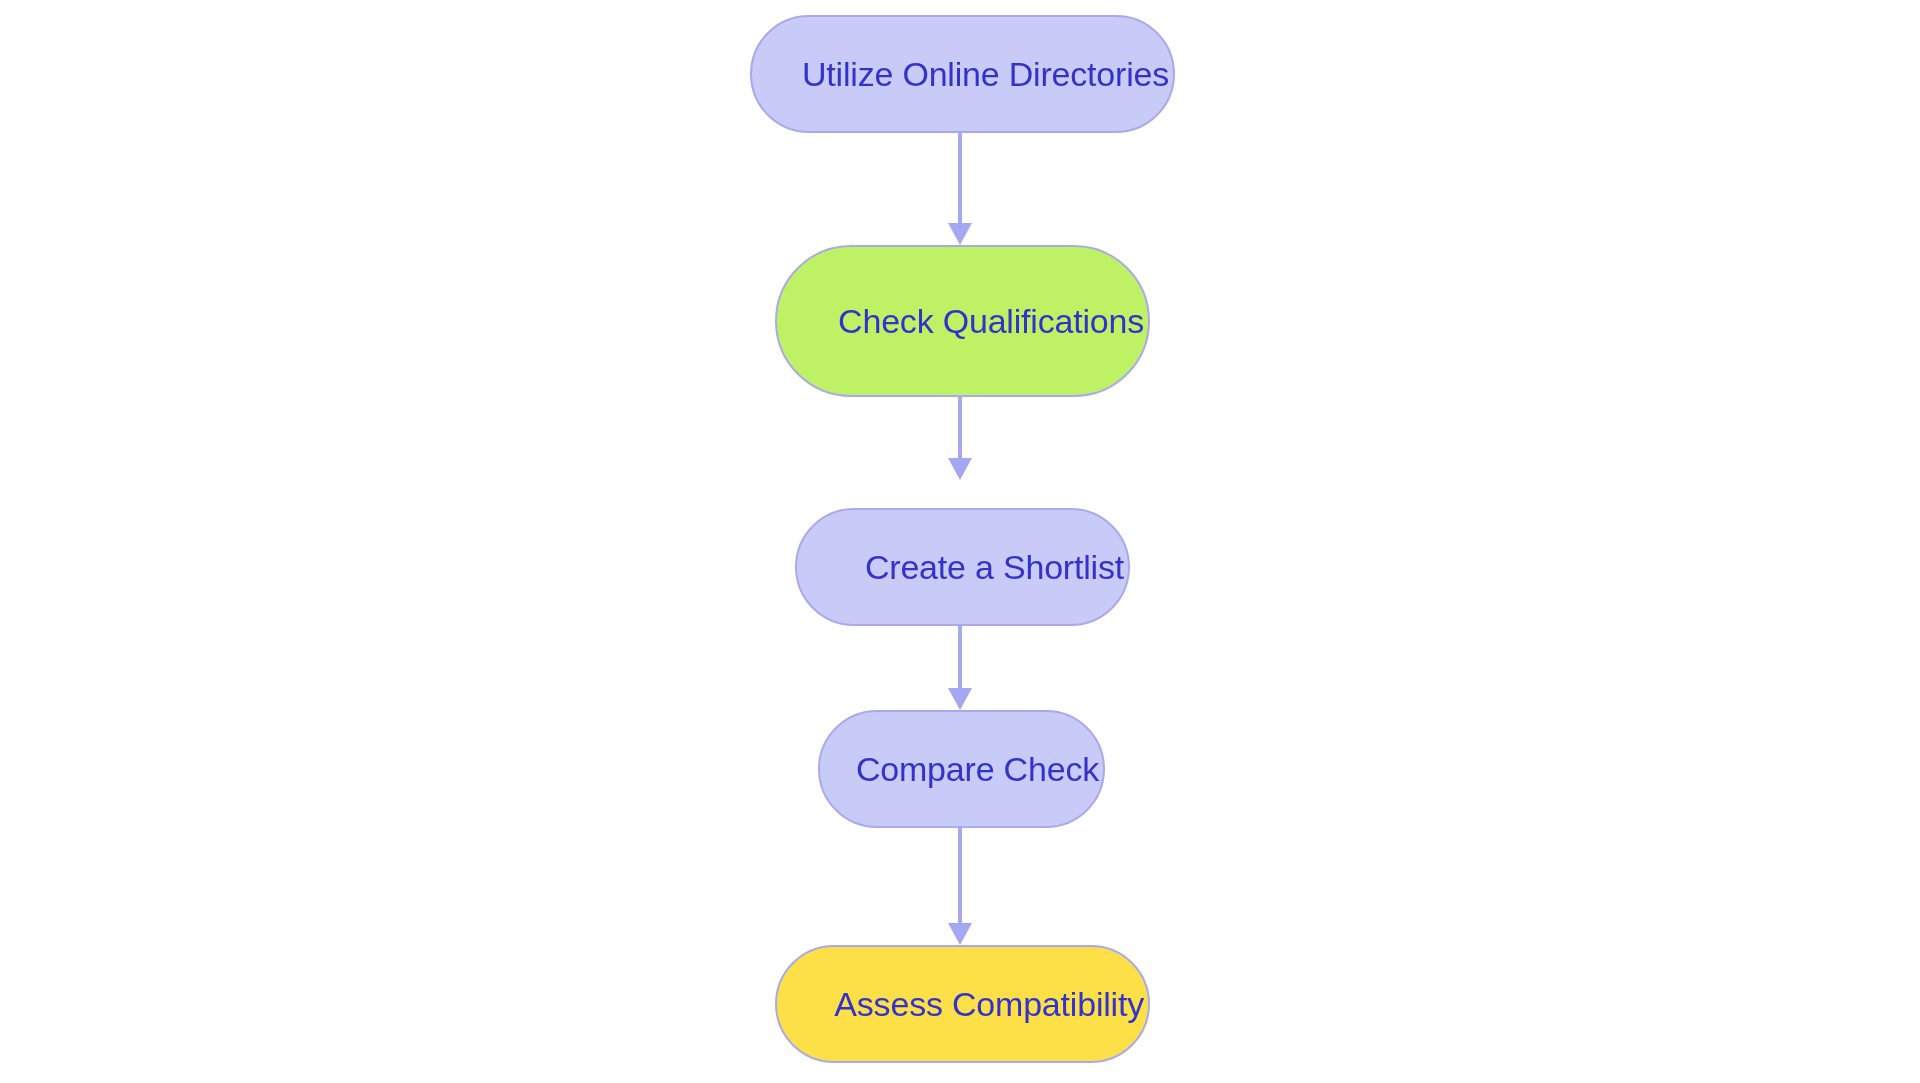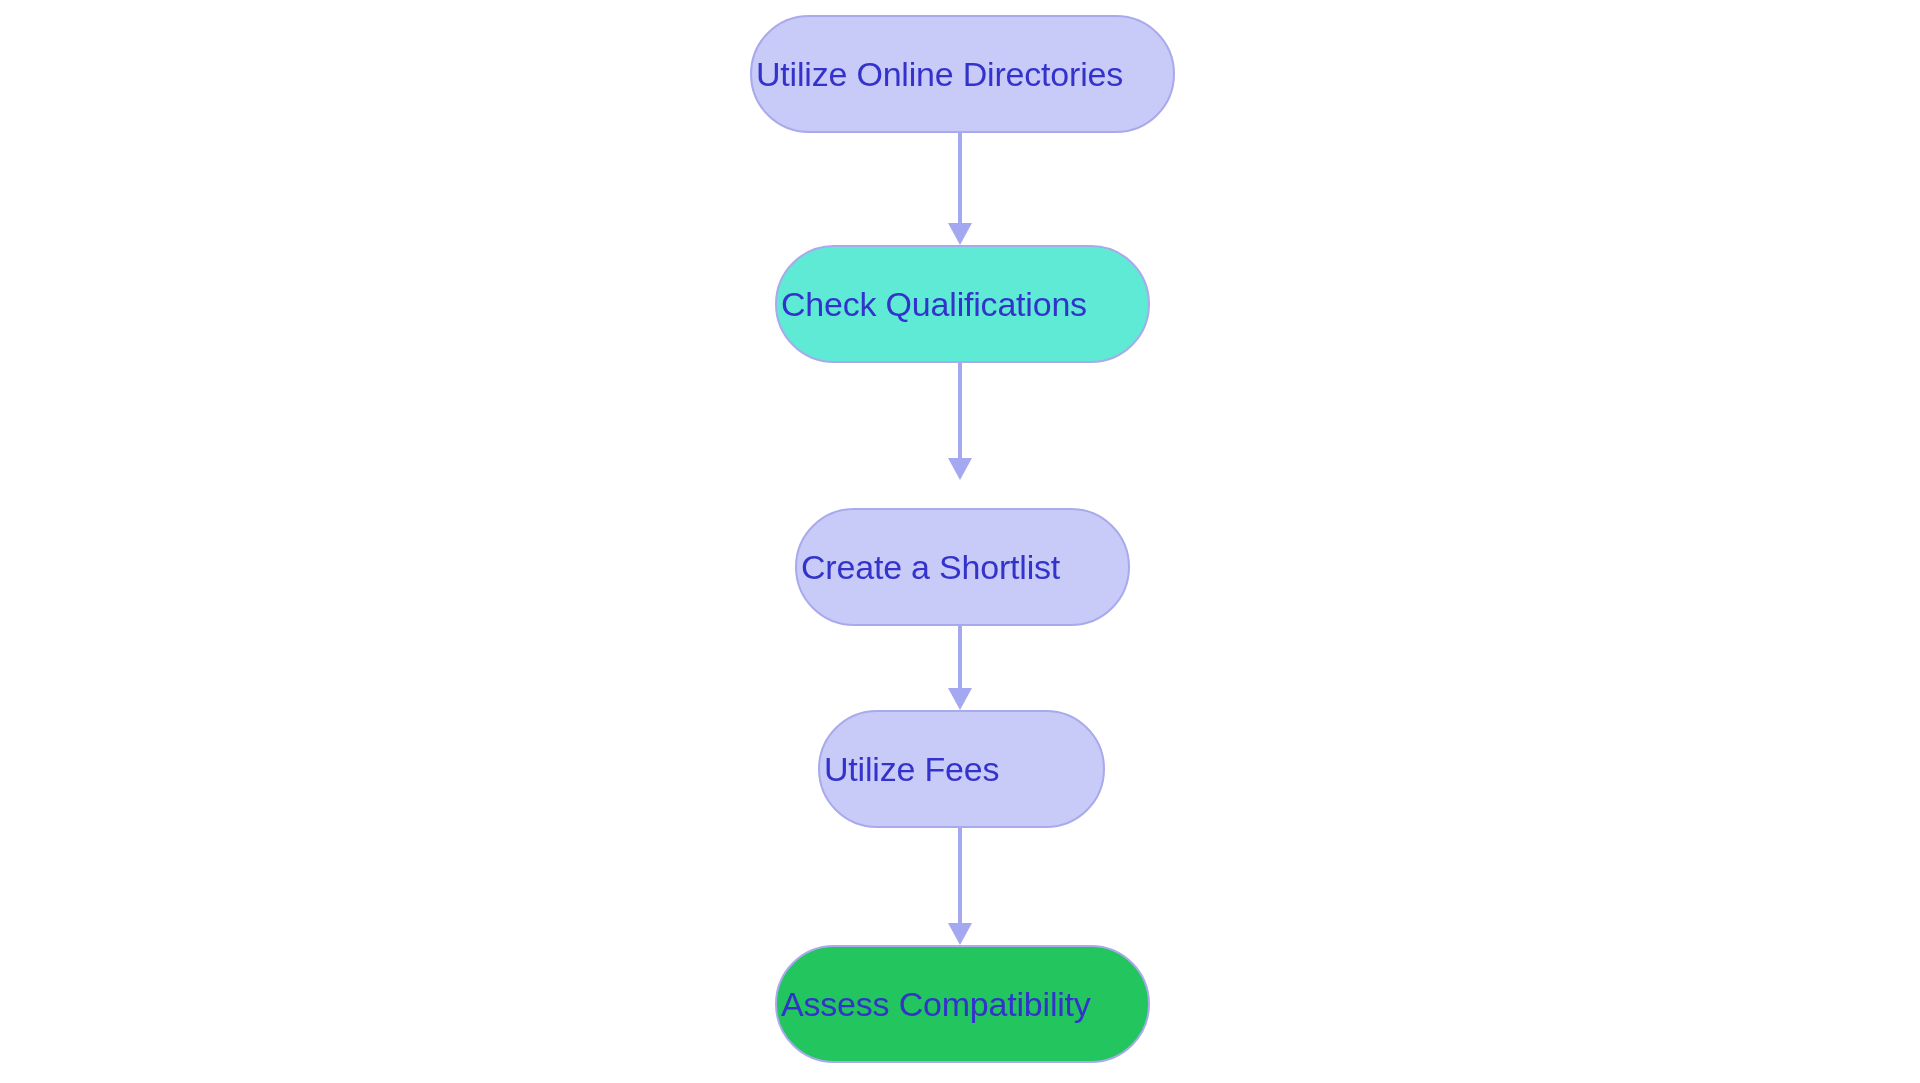--- a/index.html
+++ b/index.html
@@ -18,21 +18,21 @@
     position: relative;
     width: 1920px;
     height: 1083px;
     background: #ffffff;
   }
   .flow-node {
     position: absolute;
     box-sizing: border-box;
     display: flex;
     align-items: center;
-    justify-content: flex-start;
+    justify-content: flex-end;
     background: #c8caf8;
     border: 2px solid #a8aaec;
     border-radius: 999px;
     color: #3333cc;
     font-family: "Liberation Sans", sans-serif;
     font-size: 34px;
     font-weight: 400;
     letter-spacing: -0.2px;
     line-height: 1;
     white-space: nowrap;
@@ -76,27 +76,27 @@
       <svg class="flow-connector" width="28" height="117" viewBox="0 0 28 117" style="left: 946px; top: 828px;">
         <line class="connector-line" x1="14" y1="0" x2="14" y2="99" stroke="#a3a8f0" stroke-width="4"></line>
         <polygon points="2,95 26,95 14,117" class="connector-head" fill="#a3a8f0"></polygon>
       </svg>
     </div>
 
   <div id="node-layer">
       <div class="flow-node" style="left: 750px; top: 15px; width: 425px; height: 118px; background: rgb(200, 202, 248); border-color: rgb(168, 170, 236); color: rgb(51, 51, 204);">
         <span class="node-label">Utilize Online Directories</span>
       </div>
-      <div class="flow-node" style="left: 775px; top: 245px; width: 375px; height: 118px; background: #5eead4; border-color: rgb(168, 170, 236); color: rgb(51, 51, 204);">
+      <div class="flow-node" style="left: 775px; top: 245px; width: 375px; height: 152px; background: #bef264; border-color: rgb(168, 170, 236); color: rgb(51, 51, 204);">
         <span class="node-label">Check Qualifications</span>
       </div>
       <div class="flow-node" style="left: 795px; top: 508px; width: 335px; height: 118px; background: rgb(200, 202, 248); border-color: rgb(168, 170, 236); color: rgb(51, 51, 204);">
         <span class="node-label">Create a Shortlist</span>
       </div>
       <div class="flow-node" style="left: 818px; top: 710px; width: 287px; height: 118px; background: rgb(200, 202, 248); border-color: rgb(168, 170, 236); color: rgb(51, 51, 204);">
-        <span class="node-label">Utilize Fees</span>
+        <span class="node-label">Compare Check</span>
       </div>
-      <div class="flow-node" style="left: 775px; top: 945px; width: 375px; height: 118px; background: #22c55e; border-color: rgb(168, 170, 236); color: rgb(51, 51, 204);">
+      <div class="flow-node" style="left: 775px; top: 945px; width: 375px; height: 118px; background: #fde047; border-color: rgb(168, 170, 236); color: rgb(51, 51, 204);">
         <span class="node-label">Assess Compatibility</span>
       </div>
     </div>
 
 </div>
 
 </body></html>

